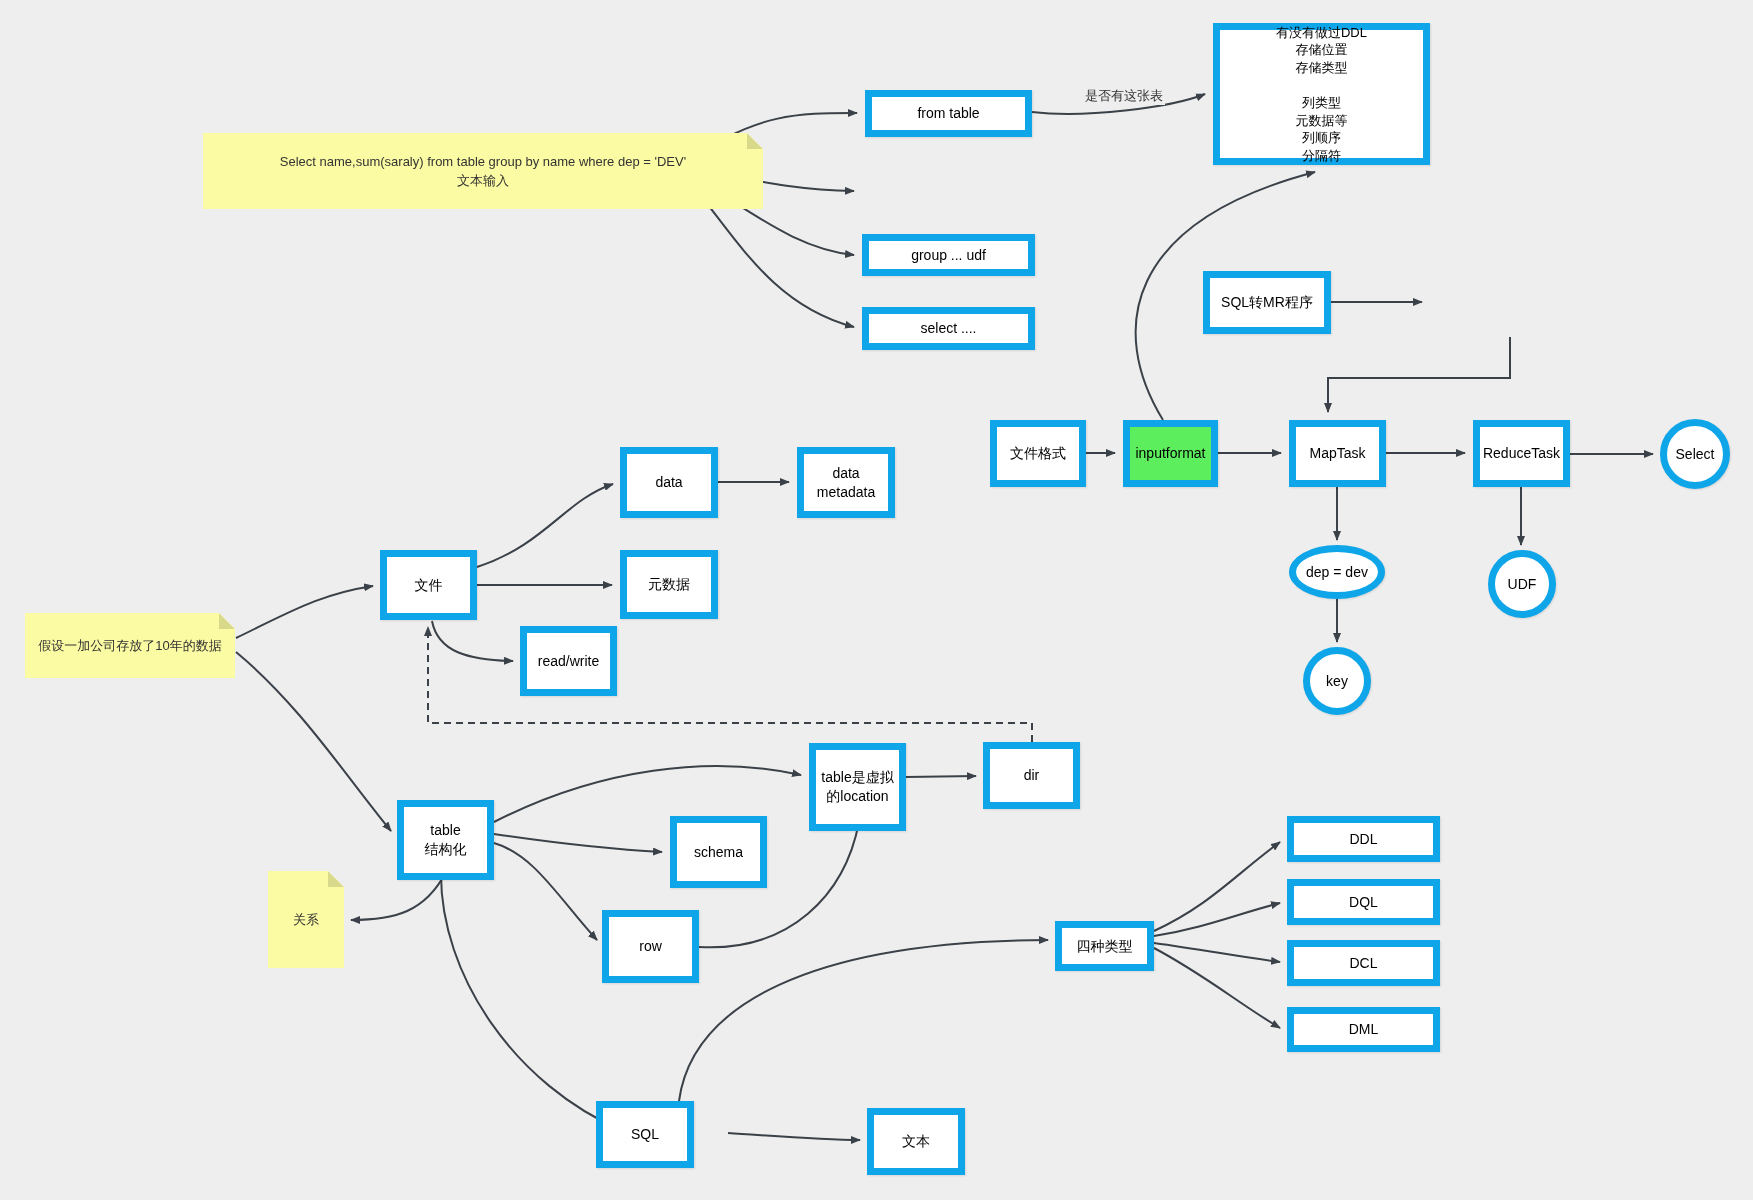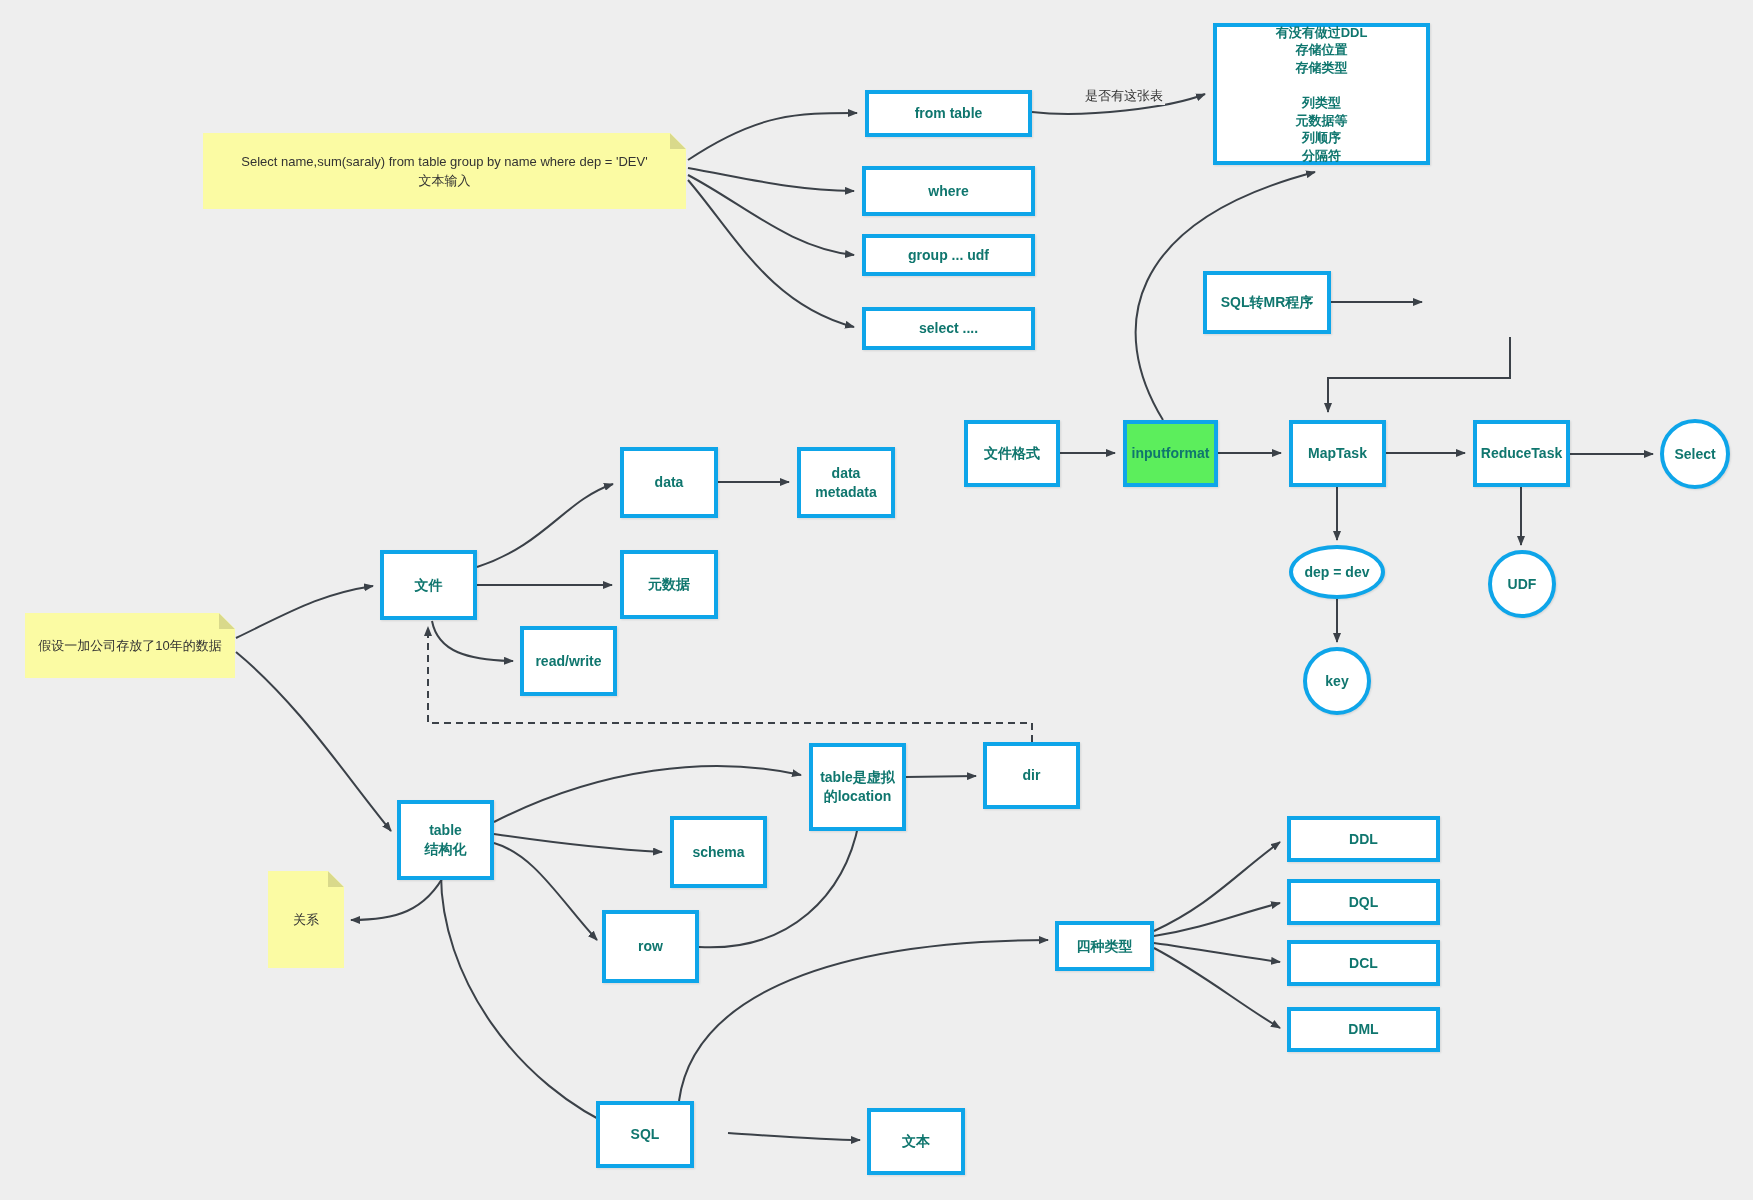--- a/index.html
+++ b/index.html
@@ -11,29 +11,28 @@
   #canvas{
     position:relative;
     width:1753px;height:1200px;
     background:#EEEEEE;
     overflow:hidden;
   }
   #edges{position:absolute;left:0;top:0;width:1753px;height:1200px;}
   .node{
     position:absolute;
     background:#FFFFFF;
-    border:4px solid #0ea5e9;
+    border:7px solid #0ea5e9;
     box-sizing:border-box;
     display:flex;align-items:center;justify-content:center;
     text-align:center;
-    font-size:14px;color:#0f766e;
+    font-size:14px;color:#000000;
     white-space:pre-line;
     line-height:1.35;
     box-shadow:1px 1px 2px rgba(0,0,0,0.10);
-    font-weight:bold;
   }
   .green{background:#5CEE5C;}
   .ellipse{border-radius:50%;}
   .small-font{font-size:13px;}
   .note{
     position:absolute;
     background:#FBFBA3;
     display:flex;align-items:center;justify-content:center;
     text-align:center;
     font-size:13px;color:#333333;
@@ -95,53 +94,52 @@
       <path d="M906,777 L976,776" marker-end="url(#arrow)"></path>
       <path d="M728,1133 C775,1136 820,1140 860,1140" marker-end="url(#arrow)"></path>
       <path d="M679,1101 C692,1005 810,941 1048,940" marker-end="url(#arrow)"></path>
       <path d="M1154,931 C1210,905 1235,875 1280,842" marker-end="url(#arrow)"></path>
       <path d="M1154,936 C1205,928 1240,913 1280,903" marker-end="url(#arrow)"></path>
       <path d="M1154,943 C1205,950 1240,957 1280,962" marker-end="url(#arrow)"></path>
       <path d="M1154,948 C1205,975 1238,1003 1280,1028" marker-end="url(#arrow)"></path>
     </g>
   </svg>
 
-  <div class="note" style="left:203px;top:133px;width:483px;height:76px">
+  <div class="note" style="left:203px;top:133px;width:560px;height:76px">
     <span class="note-text">Select name,sum(saraly)  from table  group by name where dep = 'DEV'
 文本输入</span>
     <div class="fold"></div>
   </div>
   <div class="note" style="left:25px;top:613px;width:210px;height:65px">
     <span class="note-text">假设一加公司存放了10年的数据</span>
     <div class="fold"></div>
   </div>
   <div class="note" style="left:268px;top:871px;width:76px;height:97px">
     <span class="note-text">关系</span>
     <div class="fold"></div>
   </div>
 
   <div class="edge-label" style="left:1083px;top:87px">是否有这张表</div>
 
   <div class="node" style="left:865px;top:90px;width:167px;height:47px">from table</div>
-  <div class="node" style="left:862px;top:166px;width:173px;height:50px">where</div>
   <div class="node" style="left:862px;top:234px;width:173px;height:42px">group ... udf</div>
   <div class="node" style="left:862px;top:307px;width:173px;height:43px">select ....</div>
 
   <div class="node small-font" style="left:1213px;top:23px;width:217px;height:142px">有没有做过DDL
 存储位置
 存储类型
 
 列类型
 元数据等
 列顺序
 分隔符</div>
 
   <div class="node" style="left:1203px;top:271px;width:128px;height:63px">SQL转MR程序</div>
 
-  <div class="node" style="left:964px;top:420px;width:96px;height:67px">文件格式</div>
+  <div class="node" style="left:990px;top:420px;width:96px;height:67px">文件格式</div>
   <div class="node green" style="left:1123px;top:420px;width:95px;height:67px">inputformat</div>
   <div class="node" style="left:1289px;top:420px;width:97px;height:67px">MapTask</div>
   <div class="node" style="left:1473px;top:420px;width:97px;height:67px">ReduceTask</div>
   <div class="node ellipse" style="left:1660px;top:419px;width:70px;height:70px">Select</div>
   <div class="node ellipse" style="left:1289px;top:545px;width:96px;height:54px">dep = dev</div>
   <div class="node ellipse" style="left:1303px;top:647px;width:68px;height:68px">key</div>
   <div class="node ellipse" style="left:1488px;top:550px;width:68px;height:68px">UDF</div>
 
   <div class="node" style="left:380px;top:550px;width:97px;height:70px">文件</div>
   <div class="node" style="left:620px;top:447px;width:98px;height:71px">data</div>

